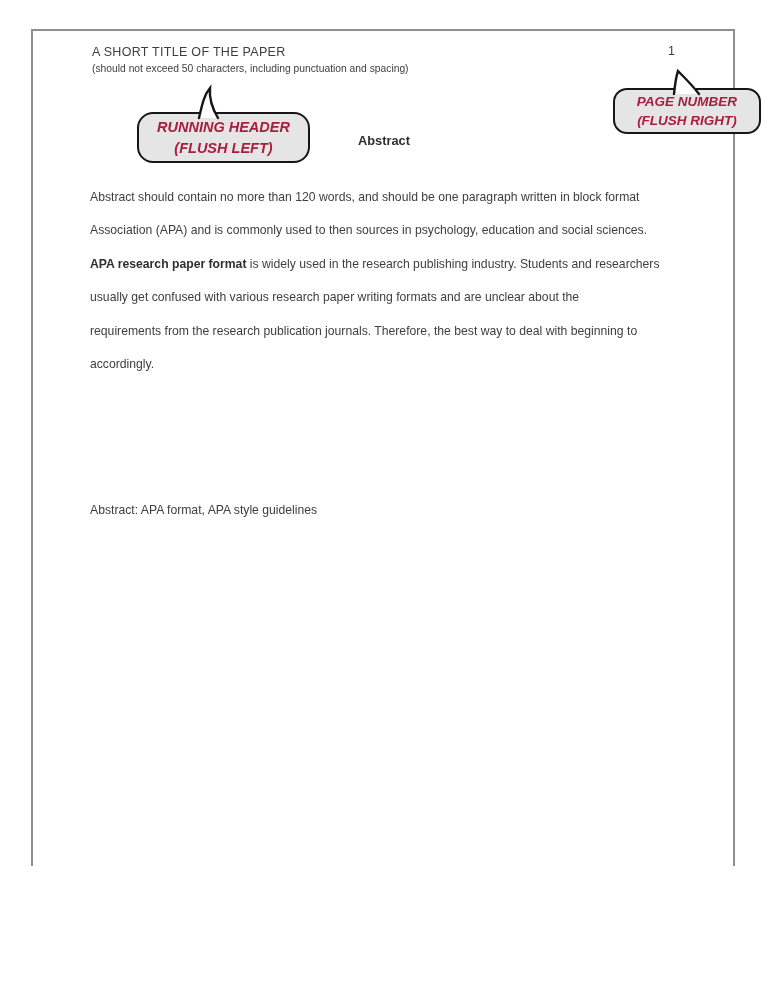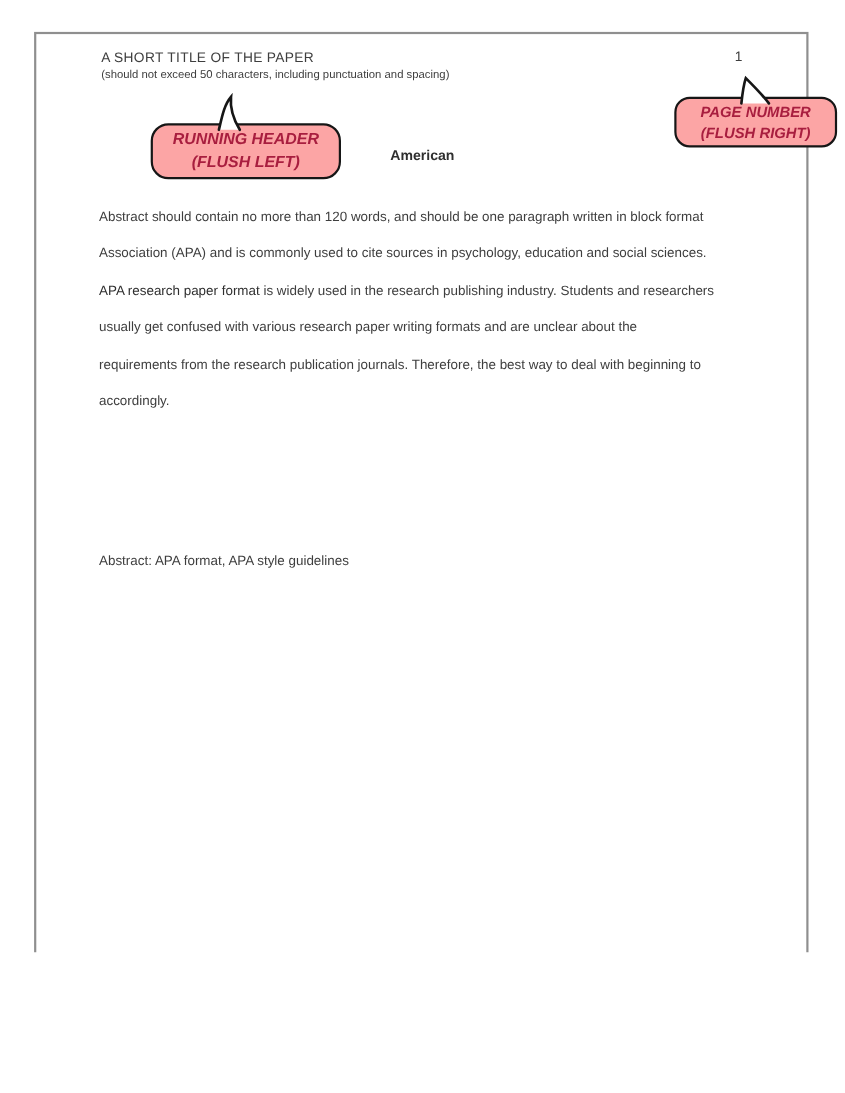--- a/index.html
+++ b/index.html
@@ -32,29 +32,29 @@
   }
   .heading{
     position:absolute;left:0;top:133px;width:768px;
     text-align:center;font-weight:bold;font-size:12.8px;color:#2f2f2f;
   }
   .body-text{
     position:absolute;left:90px;top:181px;width:640px;
     font-size:12.2px;line-height:33.4px;color:var(--text,#3e3e3e);
   }
   .body-text .line{white-space:nowrap;}
-  .body-text .lead{font-weight:normal;color:#2f2f2f;}
+  .body-text .lead{font-weight:bold;color:#2f2f2f;}
   .keywords{
     position:absolute;left:90px;top:503px;
     font-size:12.2px;color:var(--text,#3e3e3e);
     white-space:nowrap;
   }
   .callout{
     position:absolute;
-    background:#fca5a5;
+    background:#e5e5e5;
     border:2.5px solid var(--ink,#161616);
     box-sizing:border-box;
     display:flex;flex-direction:column;align-items:center;justify-content:center;
     color:var(--red,#a81e3f);
     font-weight:bold;font-style:italic;
     text-align:center;
   }
   .callout .tail{position:absolute;overflow:visible;}
   .co-running{left:137px;top:112px;width:173px;height:51px;border-radius:16px;font-size:14.5px;line-height:21px;}
   .co-running .tail{left:56px;top:-26px;}
@@ -71,25 +71,25 @@
 <div class="canvas">
 
   <div class="page-frame"></div>
 
   <div class="running-title">A SHORT TITLE OF THE PAPER</div>
 
   <div class="running-note">(should not exceed 50 characters, including punctuation and spacing)</div>
 
   <div class="page-number">1</div>
 
-  <div class="heading">American</div>
+  <div class="heading">Abstract</div>
 
   <div class="body-text">
     <div class="line"><span class="lead"></span><span>Abstract should contain no more than 120 words, and should be one paragraph written in block format</span></div>
-    <div class="line"><span class="lead"></span><span>Association (APA) and is commonly used to cite sources in psychology, education and social sciences.</span></div>
+    <div class="line"><span class="lead"></span><span>Association (APA) and is commonly used to then sources in psychology, education and social sciences.</span></div>
     <div class="line"><span class="lead">APA research paper format</span><span> is widely used in the research publishing industry. Students and researchers</span></div>
     <div class="line"><span class="lead"></span><span>usually get confused with various research paper writing formats and are unclear about the</span></div>
     <div class="line"><span class="lead"></span><span>requirements from the research publication journals. Therefore, the best way to deal with beginning to</span></div>
     <div class="line"><span class="lead"></span><span>accordingly.</span></div>
   </div>
 
   <div class="keywords">Abstract: APA format, APA style guidelines</div>
 
   <div class="callout co-running">
     <svg class="tail" width="26" height="30" viewBox="0 0 26 30">

